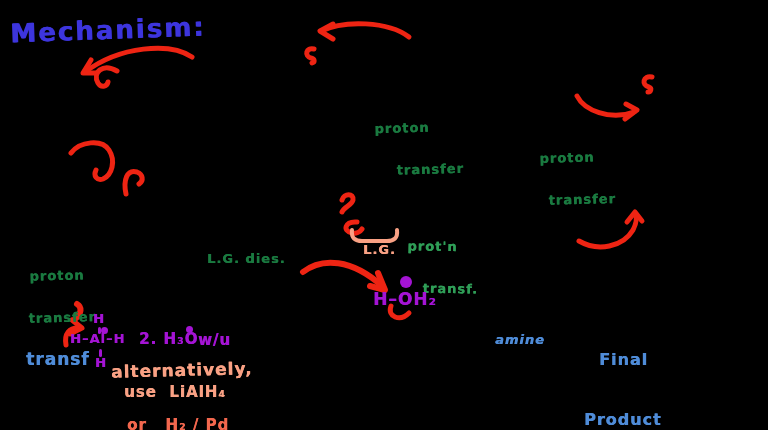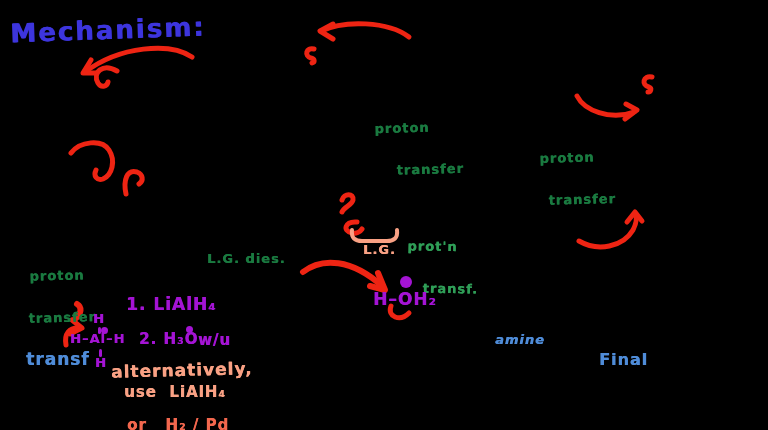--- a/index.html
+++ b/index.html
@@ -114,23 +114,23 @@
   </div>
 
   <div class="lbl salmon" style="left:363px; top:243px; font-size:13px;">L.G.</div>
 
   <div class="lbl blue" style="left:26px; top:350px; font-size:17px;">transf</div>
 
   <div class="lbl blue" style="left:495px; top:333px; font-size:13px;font-style:italic;">amine</div>
 
   <div class="lbl blue" style="left:584px; top:310px; font-size:16px; line-height:1.25;">
     <div style="margin-left:15px;">Final</div>
+    <div>Product</div>
   </div>
 
-  <div class="lbl purple" style="left:126px; top:295px; font-size:17px;">1. LiAlH₄</div>
 
   <div class="lbl purple" style="left:93px; top:312px; font-size:13px;">H</div>
   <div class="bond" style="left:98px; top:327px; height:7px;"></div>
   <div class="lbl purple" style="left:70px; top:332px; font-size:13px;">H–Al–H</div>
   <div class="dot" style="left:101px; top:327px; width:7px; height:7px;"></div>
   <div class="bond" style="left:99px; top:349px; height:8px;"></div>
   <div class="lbl purple" style="left:95px; top:356px; font-size:13px;">H</div>
 
   <div class="lbl purple" style="left:139px; top:331px; font-size:15px;">2. H₃O</div>
   <div class="dot" style="left:186px; top:326px; width:7px; height:7px;"></div>

